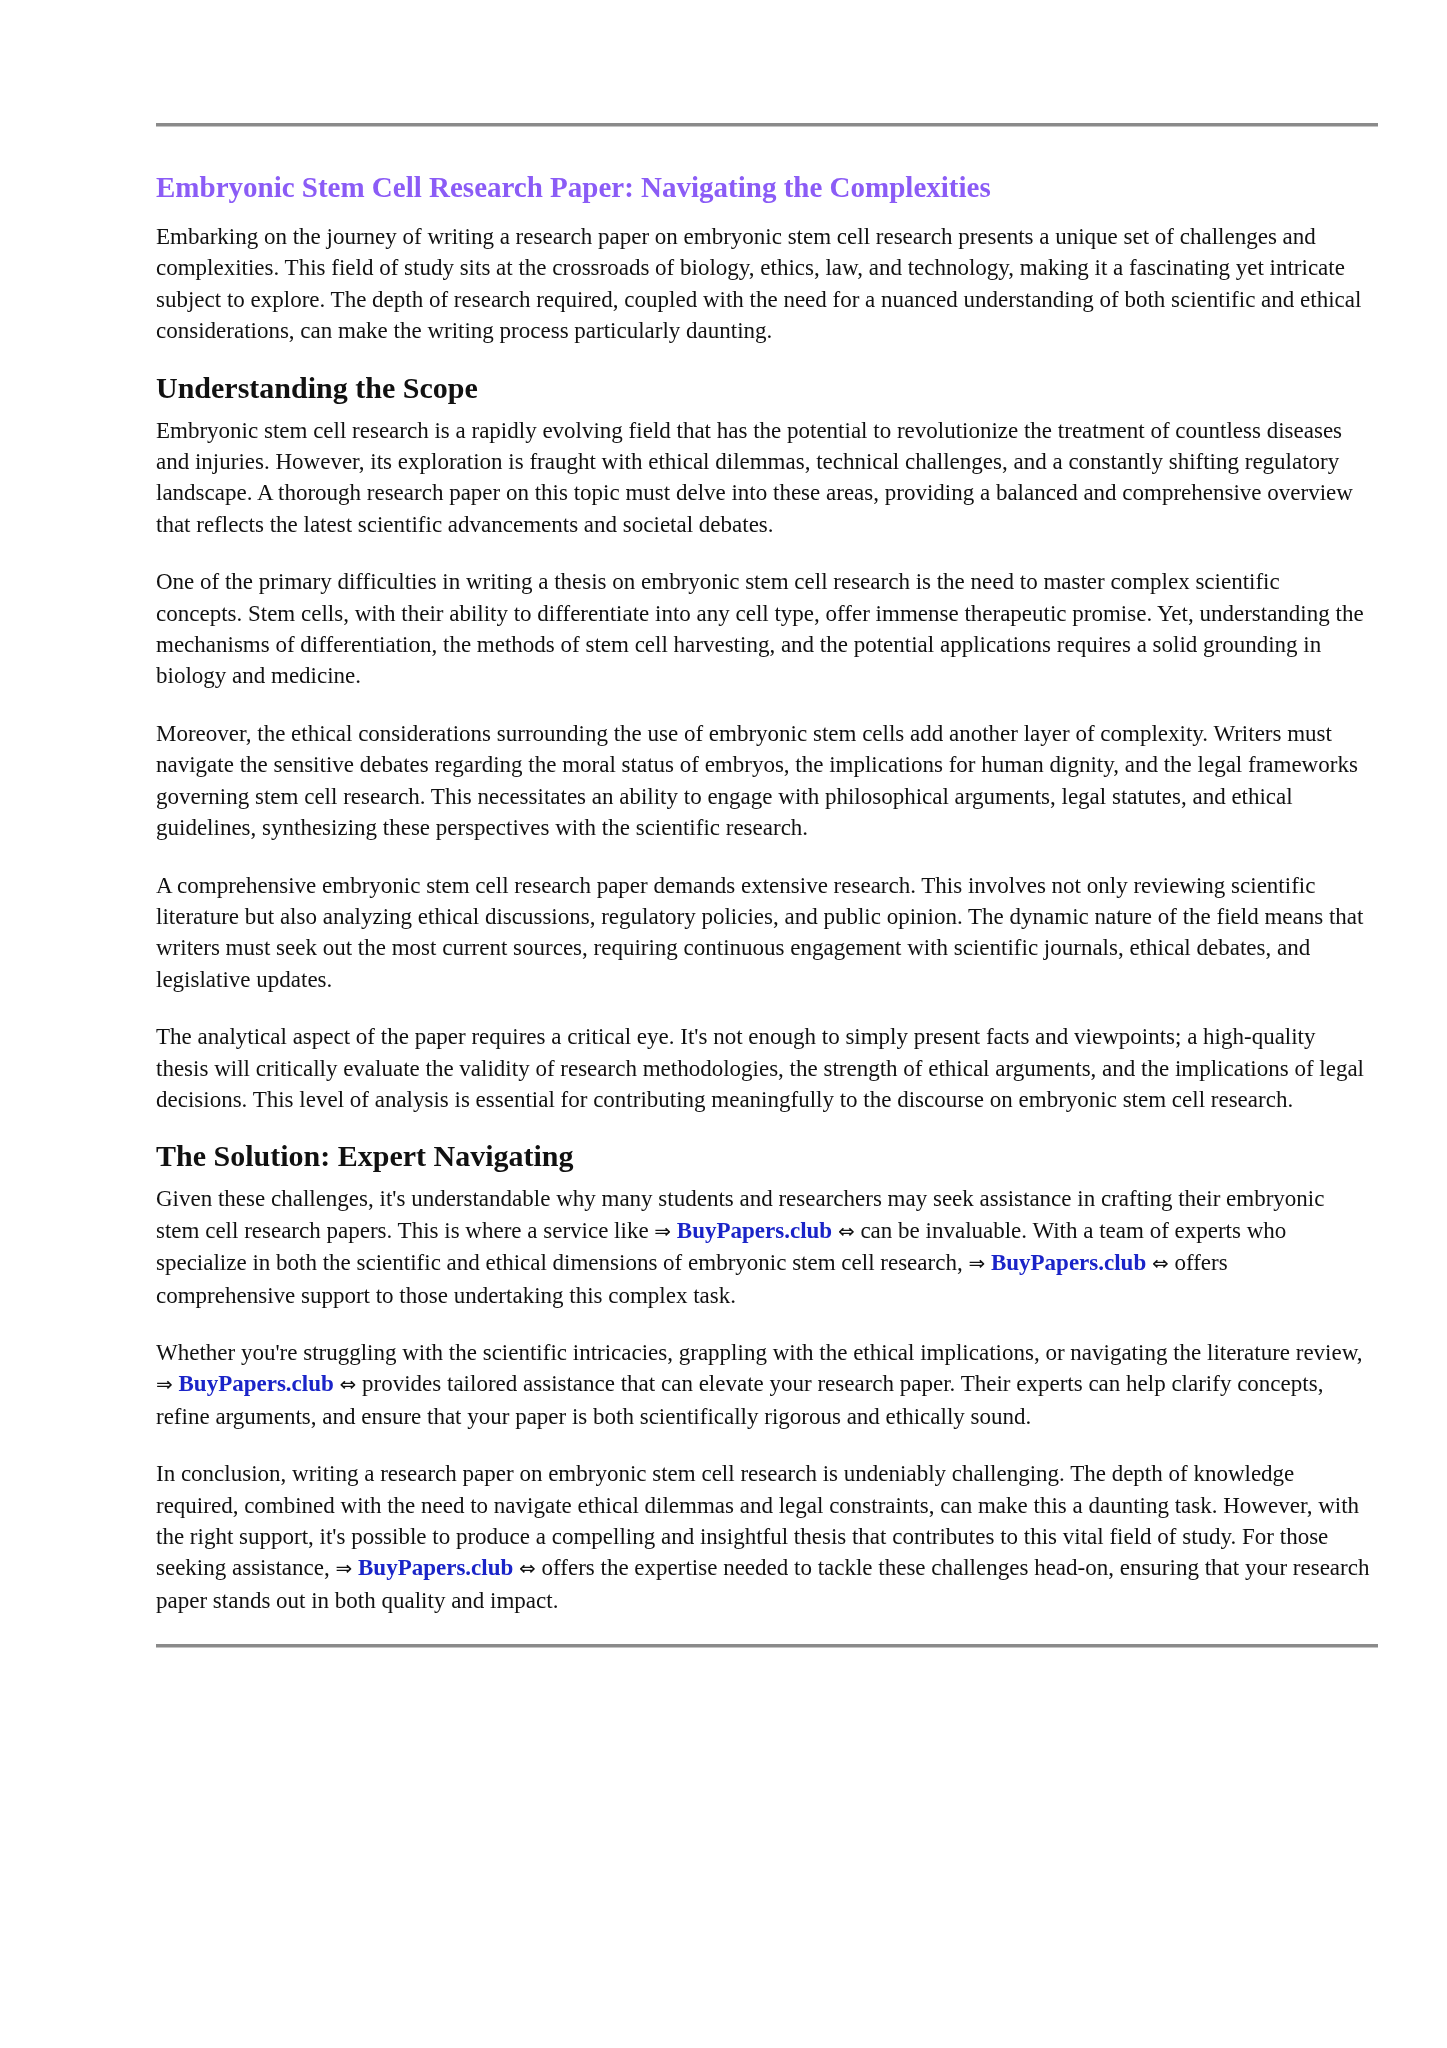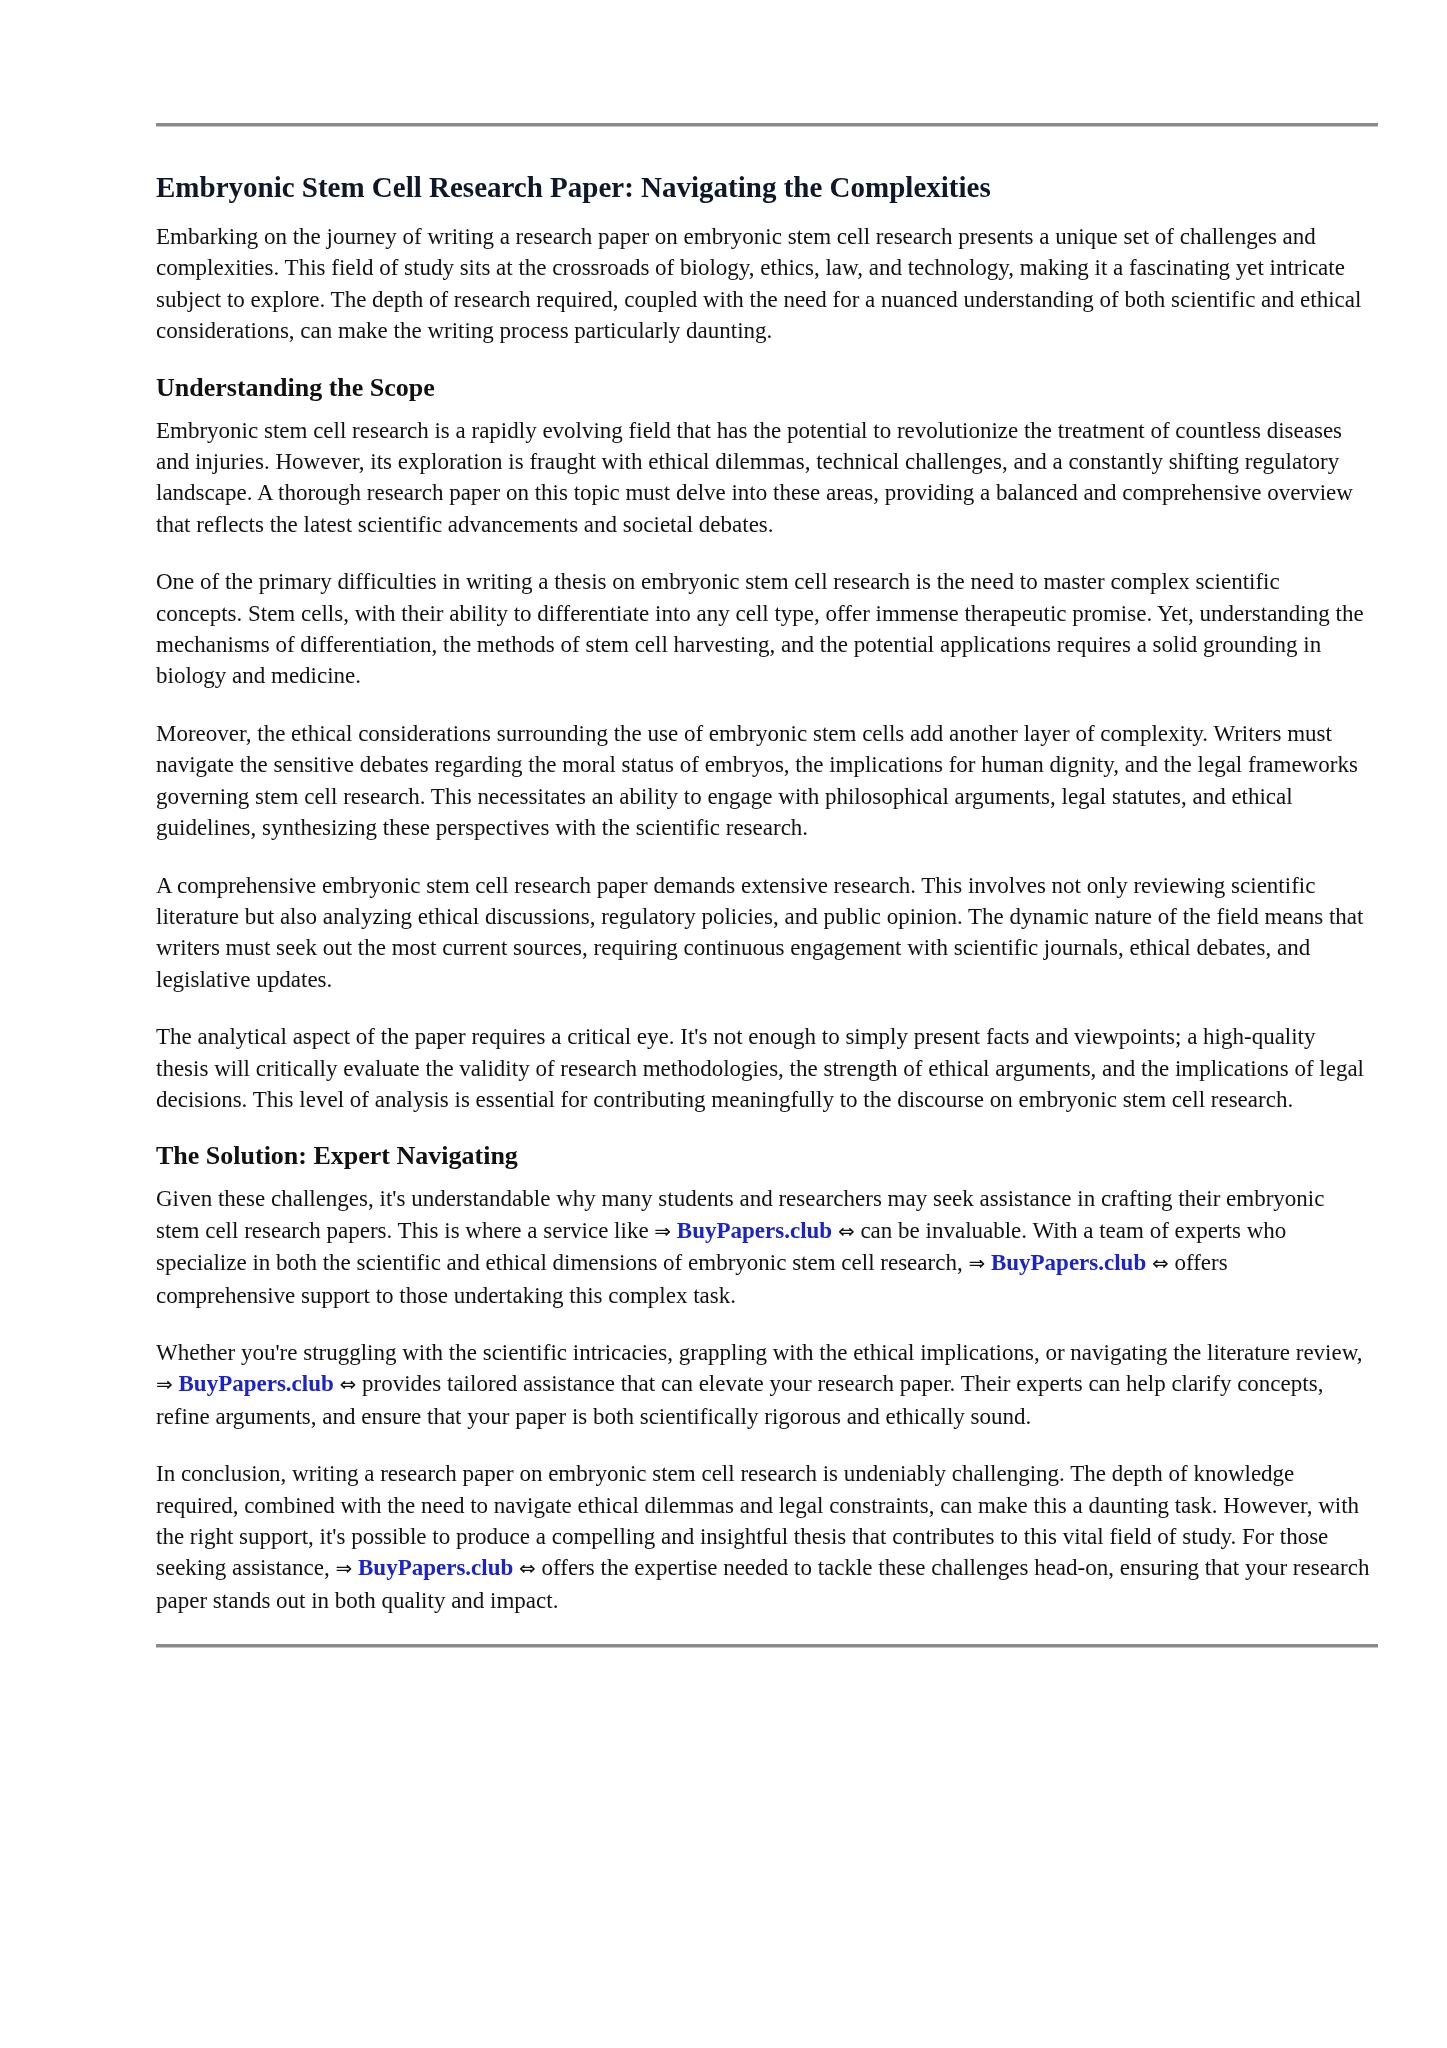--- a/index.html
+++ b/index.html
@@ -8,24 +8,24 @@
       position: absolute; left: 156px; top: 0; width: 1222px;
       font-family: "Liberation Serif", serif; color: #111111;
     }
     .rule {
       height: 3px; background: #8a8a8a; border-bottom: 1px solid #c4c4c4;
       width: 1222px;
     }
     .rule-top { margin-top: 123px; }
     .title {
       font-family: "Liberation Serif", serif; font-weight: bold;
-      font-size: 29px; line-height: 36px; margin: 42px 0 16px 0; color: #0f172a;
+      font-size: 29px; line-height: 36px; margin: 42px 0 16px 0; color: #8b5cf6;
     }
     .h2 {
-      font-weight: bold; font-size: 26px; line-height: 30px;
+      font-weight: bold; font-size: 30px; line-height: 30px;
       margin: 0 0 12px 0;
     }
     p.para {
       font-size: 23px; line-height: 31.4px; margin: 0 8px 26px 0;
     }
     .link { color: #1a24c8; font-weight: bold; text-decoration: none; cursor: pointer; }
     .arrow { font-family: "DejaVu Sans", sans-serif; font-size: 20px; }
     .rule-bottom { margin-top: 28px; }
   </style>
 </head>

